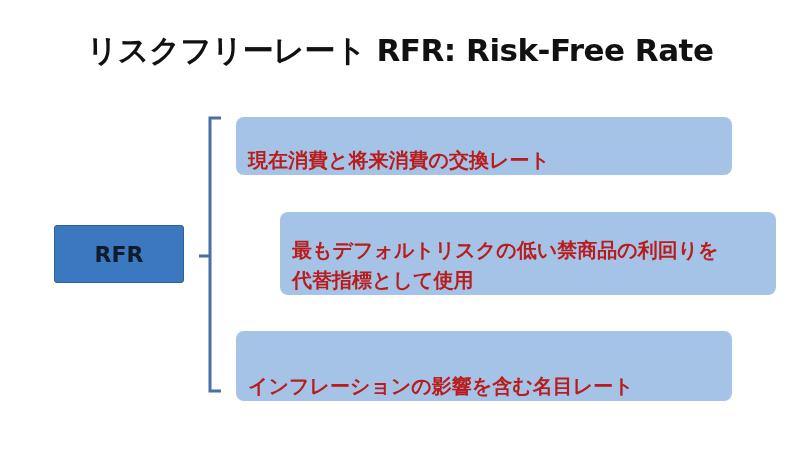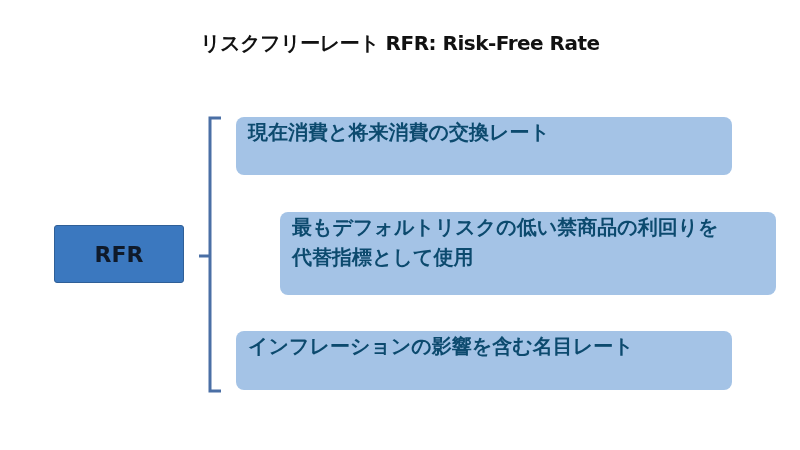--- a/index.html
+++ b/index.html
@@ -1,30 +1,30 @@
 <!DOCTYPE html>
 <html><head>
 <meta charset="utf-8">
 <style>
   html, body { margin:0; padding:0; }
   body { width:800px; height:450px; background:#ffffff; position:relative; overflow:hidden;
          font-family: "DejaVu Sans", "Liberation Sans", sans-serif; }
   .title { position:absolute; left:0; top:30px; width:800px; text-align:center;
-           font-size:20px; font-weight:bold; color:#111; letter-spacing:-0.5px; }
+           font-size:31px; font-weight:bold; color:#111; letter-spacing:-0.5px; }
   .root { position:absolute; left:54px; top:225px; width:130px; height:58px;
           background:#3b78bf; border:1px solid #2f5f97; border-radius:3px; box-sizing:border-box;
           display:flex; align-items:center; justify-content:center;
           font-size:22px; font-weight:bold; color:#0f1a2a; }
   .bracket { position:absolute; left:0; top:0; }
   .item { position:absolute; left:236px; width:496px; background:#a4c3e6; border-radius:8px;
-          box-sizing:border-box; padding:0 12px; display:flex; align-items:flex-start;
-          font-size:20px; font-weight:bold; color:#0c4a6e; line-height:30px; }
+          box-sizing:border-box; padding:0 12px; display:flex; align-items:flex-end;
+          font-size:20px; font-weight:bold; color:#b91c1c; line-height:30px; }
   .i1 { top:117px; height:58px; }
   .i2 { top:212px; height:83px;margin-left:44px; }
-  .i3 { top:331px; height:59px; }
+  .i3 { top:331px; height:70px; }
 </style>
 </head>
 <body>
 
 <div class="title">リスクフリーレート RFR: Risk-Free Rate</div>
 
 <div class="root">
   <span>RFR</span>
 </div>
 

